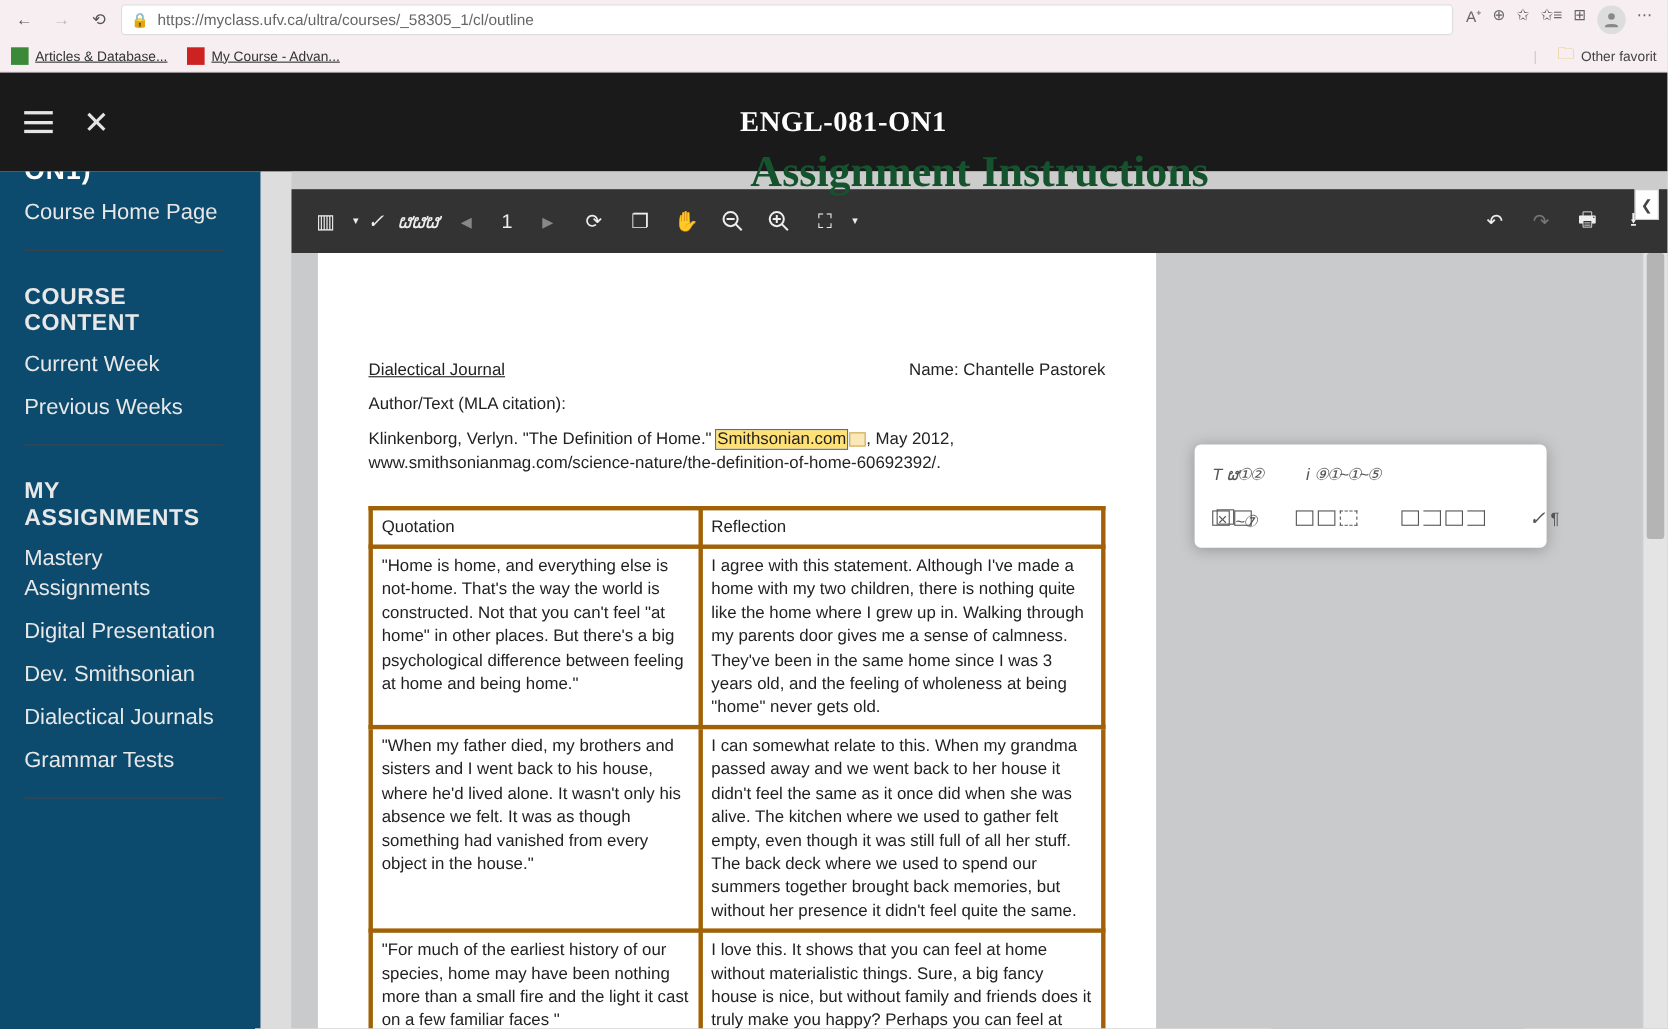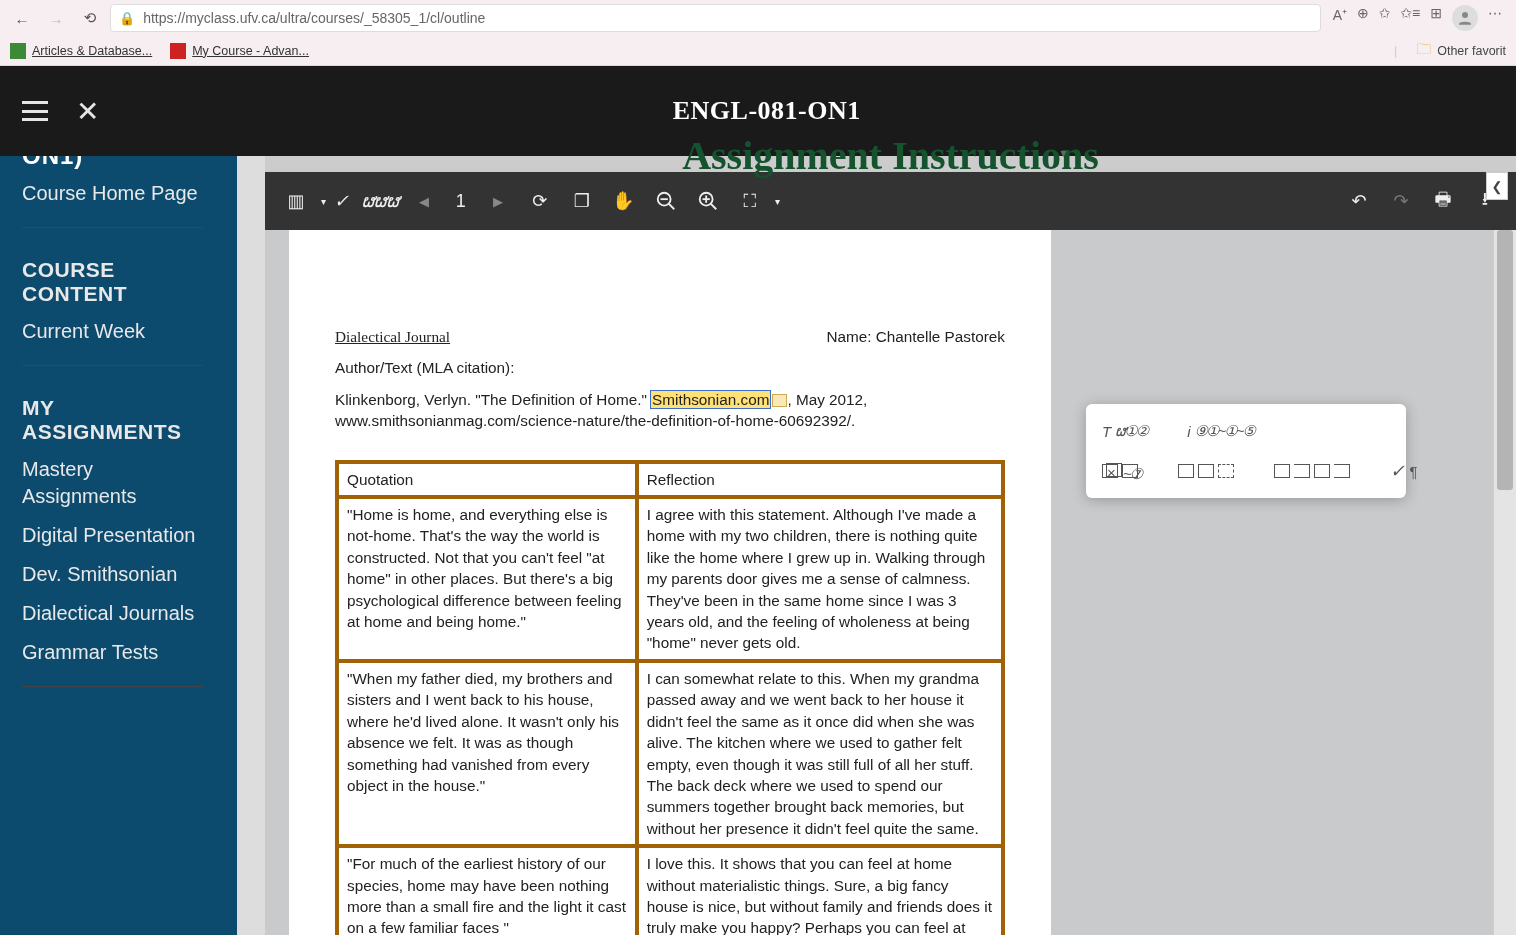--- a/index.html
+++ b/index.html
@@ -55,21 +55,21 @@
 .vb-group{ display:flex; align-items:center; gap:4px;}
 .page-nav{ display:flex; align-items:center; gap:10px; font-size:18px;}
 .page-num{ font-size:18px; min-width:20px; text-align:center;}
 .vb-spacer{ flex:1;}
 .caret{ font-size:10px; margin-left:4px;}
 
 
 .doc-scroll{ position:absolute; top:74px; bottom:0; left:0; right:24px; background:#c9cacb; overflow:hidden;}
 .doc-page{ width:762px; min-height:900px; background:#fff; margin:0 0 0 24px; padding:96px 46px 30px 46px; font-size:15.3px; color:#222; line-height:1.4; position:relative;}
 .doc-top-row{ display:flex; justify-content:space-between; margin-bottom:10px;}
-.doc-top-row .dj{ text-decoration:underline;font-family:Liberation Serif, serif;}
+.doc-top-row .dj{ text-decoration:underline;}
 .citation-label{ margin-bottom:10px;}
 .citation-text{ margin-bottom:28px;}
 .highlight{ background:#ffe176; outline:1px solid #3b6fc9; padding:0 1px;}
 .comment-ic{ display:inline-block; width:15px; height:13px; background:#fbe8b9; border:1px solid #cda94f; position:relative; top:2px; margin-left:2px;}
 table.journal{ width:100%; border-collapse:collapse; font-size:15.3px;}
 table.journal th, table.journal td{ border:4px solid #a16207; padding:5px 8px; text-align:left; vertical-align:top;}
 table.journal th{ font-weight:400;}
 .quote-col{ width:45%;}
 
 
@@ -146,20 +146,21 @@
 
   <div class="sidebar">
     <div class="section">
       <div class="truncated-top">ON1)</div>
       <div class="link">Course Home Page</div>
     </div>
     <hr>
     <div class="section">
       <div class="heading">COURSE CONTENT</div>
       <div class="link">Current Week</div>
+      <div class="link">Previous Weeks</div>
     </div>
     <hr>
     <div class="section">
       <div class="heading">MY ASSIGNMENTS</div>
       <div class="link">Mastery Assignments</div>
       <div class="link">Digital Presentation</div>
       <div class="link">Dev. Smithsonian</div>
       <div class="link">Dialectical Journals</div>
       <div class="link">Grammar Tests</div>
     </div>

